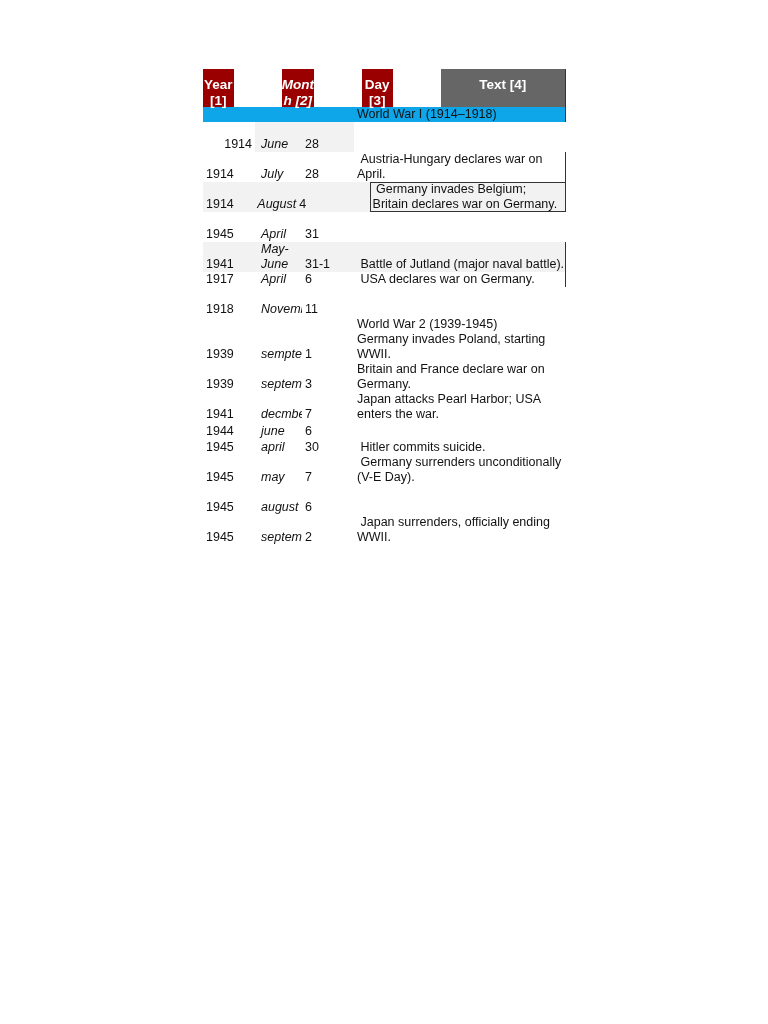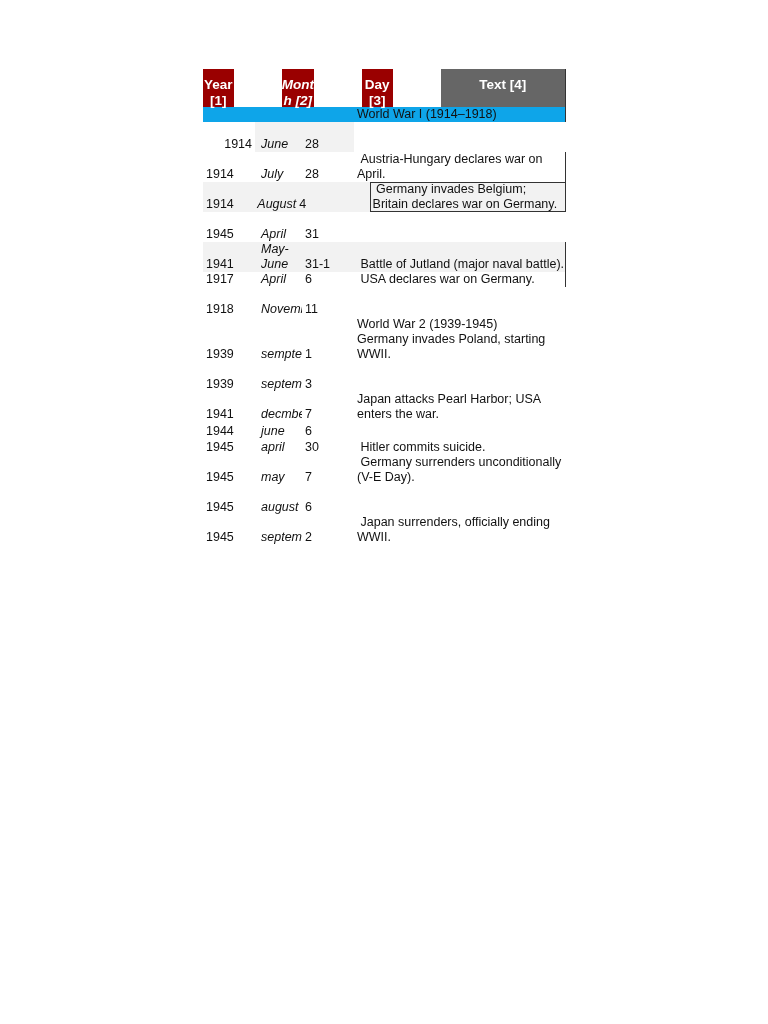--- a/index.html
+++ b/index.html
@@ -104,20 +104,21 @@
     <div class="c1">1939</div>
     <div class="c2 clip">sempter</div>
     <div class="c3">1</div>
     <div class="c4">Germany invades Poland, starting WWII.</div>
   </div>
 
   <div class="row r2">
     <div class="c1">1939</div>
     <div class="c2 clip">septemb</div>
     <div class="c3">3</div>
+    <div class="c4">Britain and France declare war on Germany.</div>
   </div>
 
   <div class="row r2">
     <div class="c1">1941</div>
     <div class="c2 clip">decmbe</div>
     <div class="c3">7</div>
     <div class="c4">Japan attacks Pearl Harbor; USA enters the war.</div>
   </div>
 
   <div class="row r1" style="height:17px">

